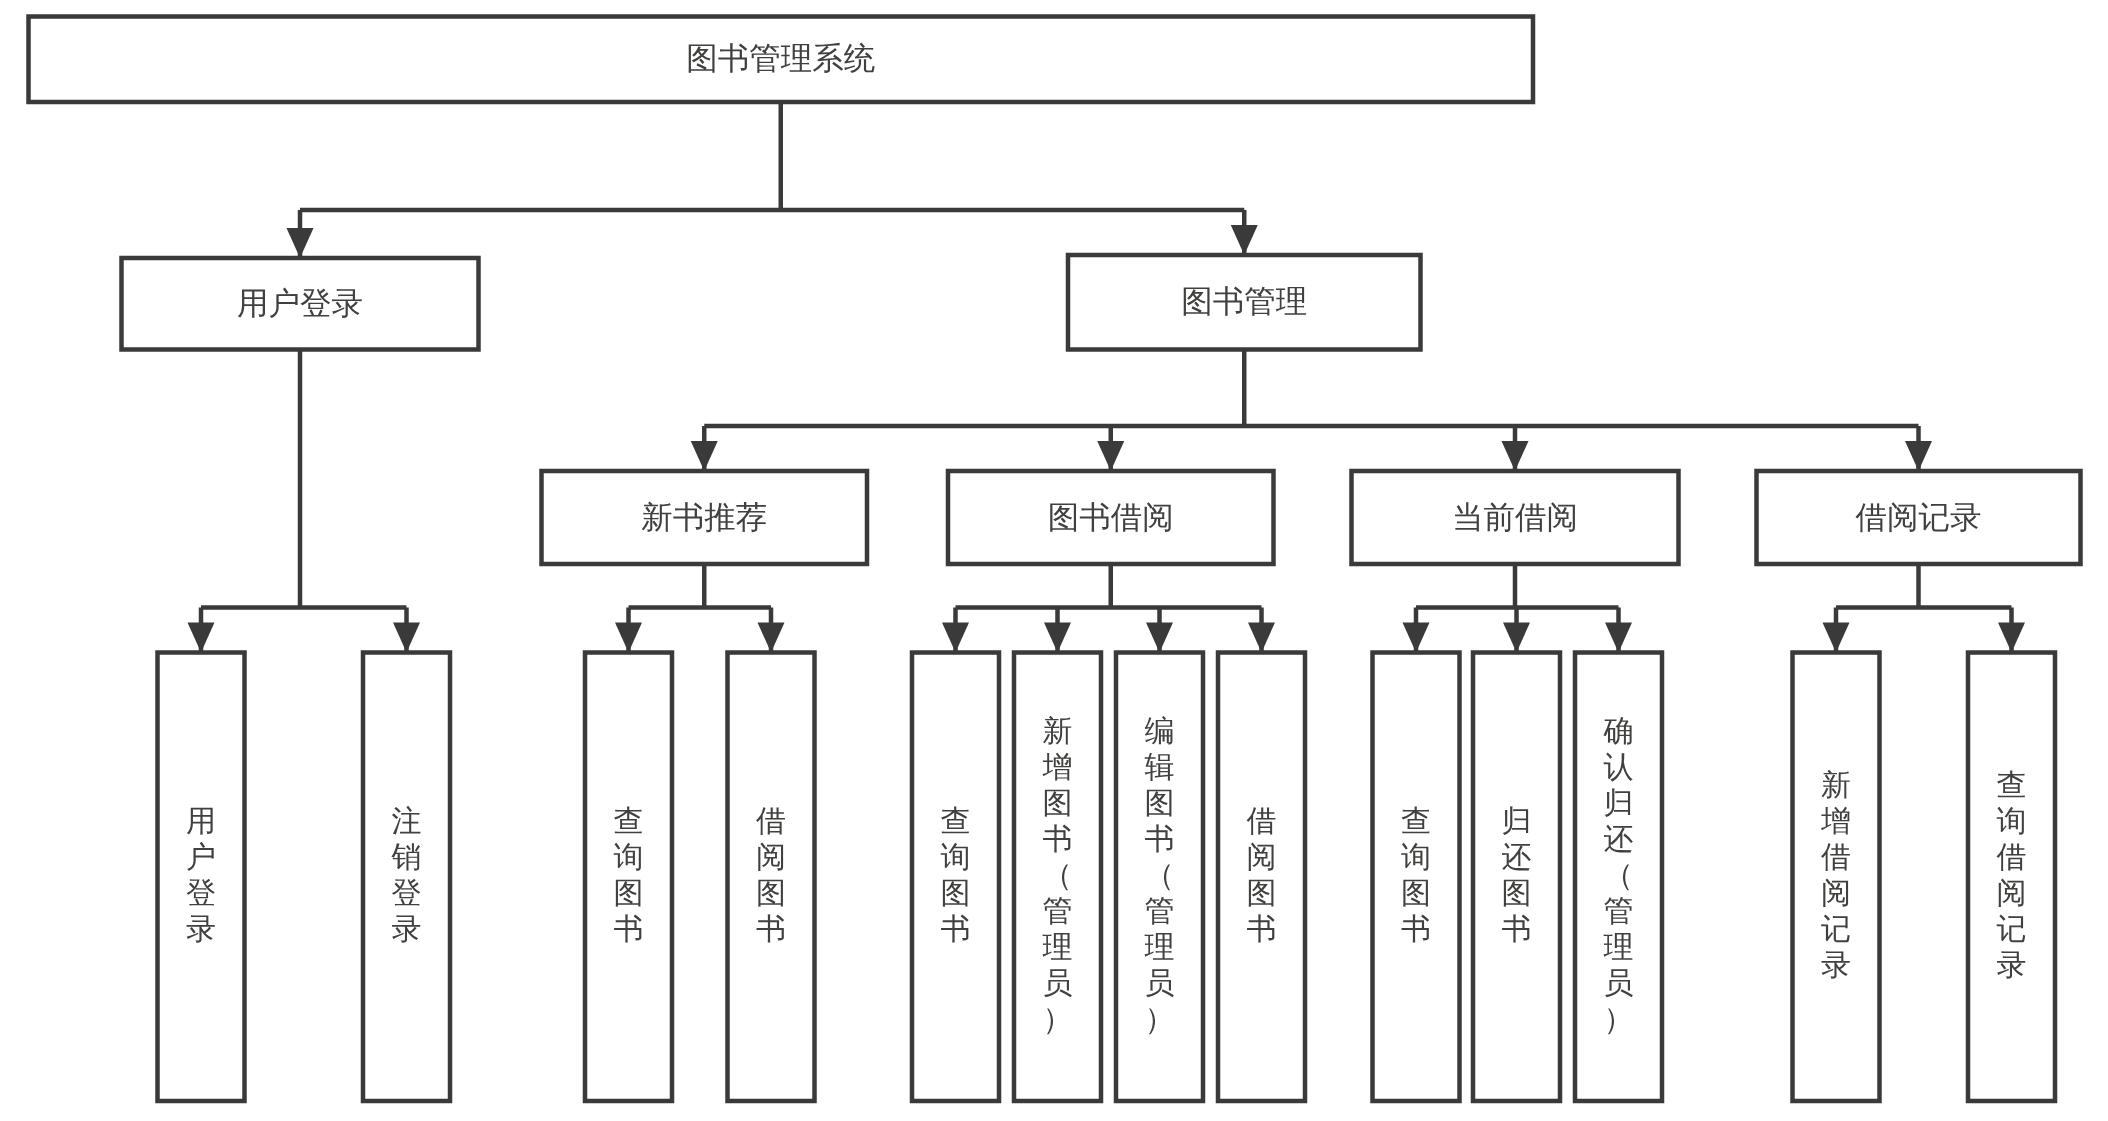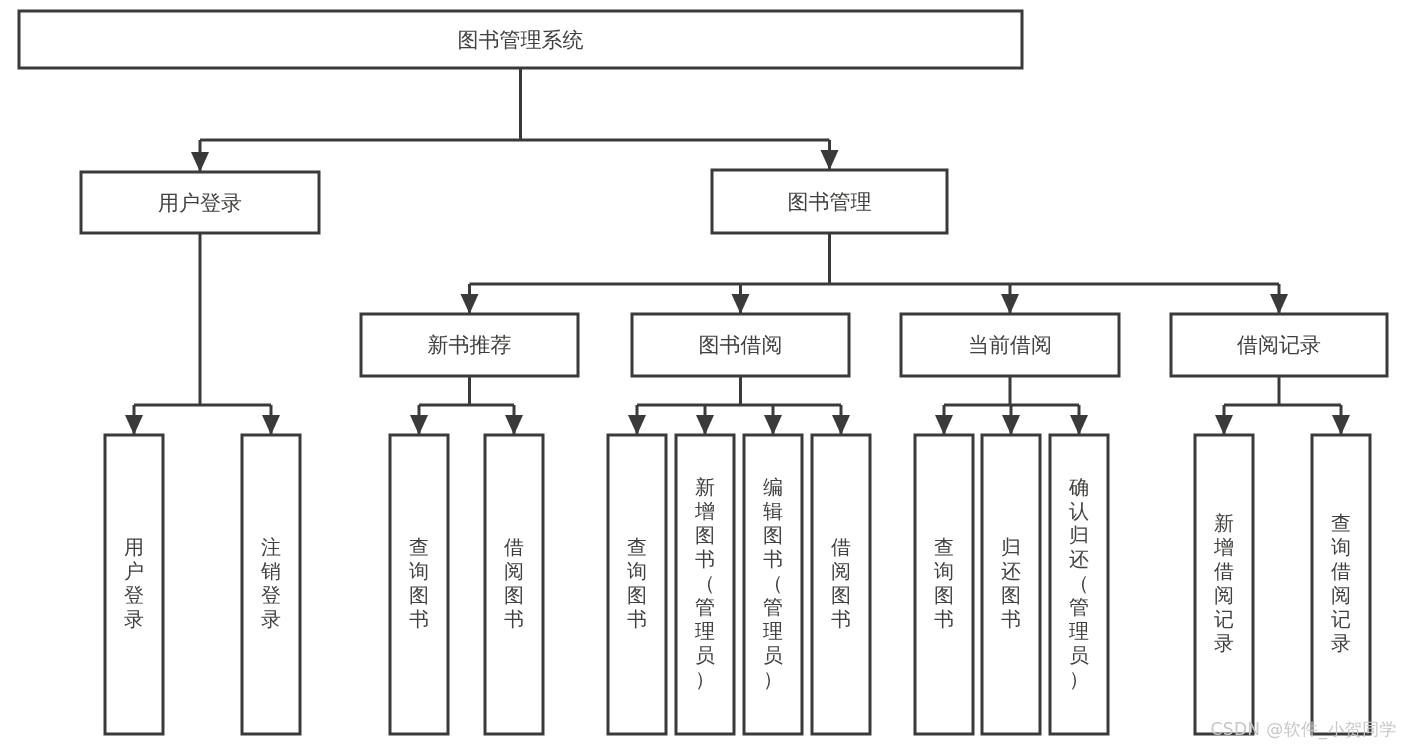--- a/index.html
+++ b/index.html
@@ -262,14 +262,13 @@
           <rect x="1312" y="435" width="58" height="299" class="node-box leaf" fill="#ffffff" stroke="#3a3a3a"></rect>
           <text x="1341" y="524.5" class="node-label vertical" fill="#40403f">查</text>
           <text x="1341" y="548.5" class="node-label vertical" fill="#40403f">询</text>
           <text x="1341" y="572.5" class="node-label vertical" fill="#40403f">借</text>
           <text x="1341" y="596.5" class="node-label vertical" fill="#40403f">阅</text>
           <text x="1341" y="620.5" class="node-label vertical" fill="#40403f">记</text>
           <text x="1341" y="644.5" class="node-label vertical" fill="#40403f">录</text>
         </g>
       </g>
   </svg>
-  <div class="watermark-text">CSDN @软件_小贺同学</div>
 </div>
 
 </body></html>

